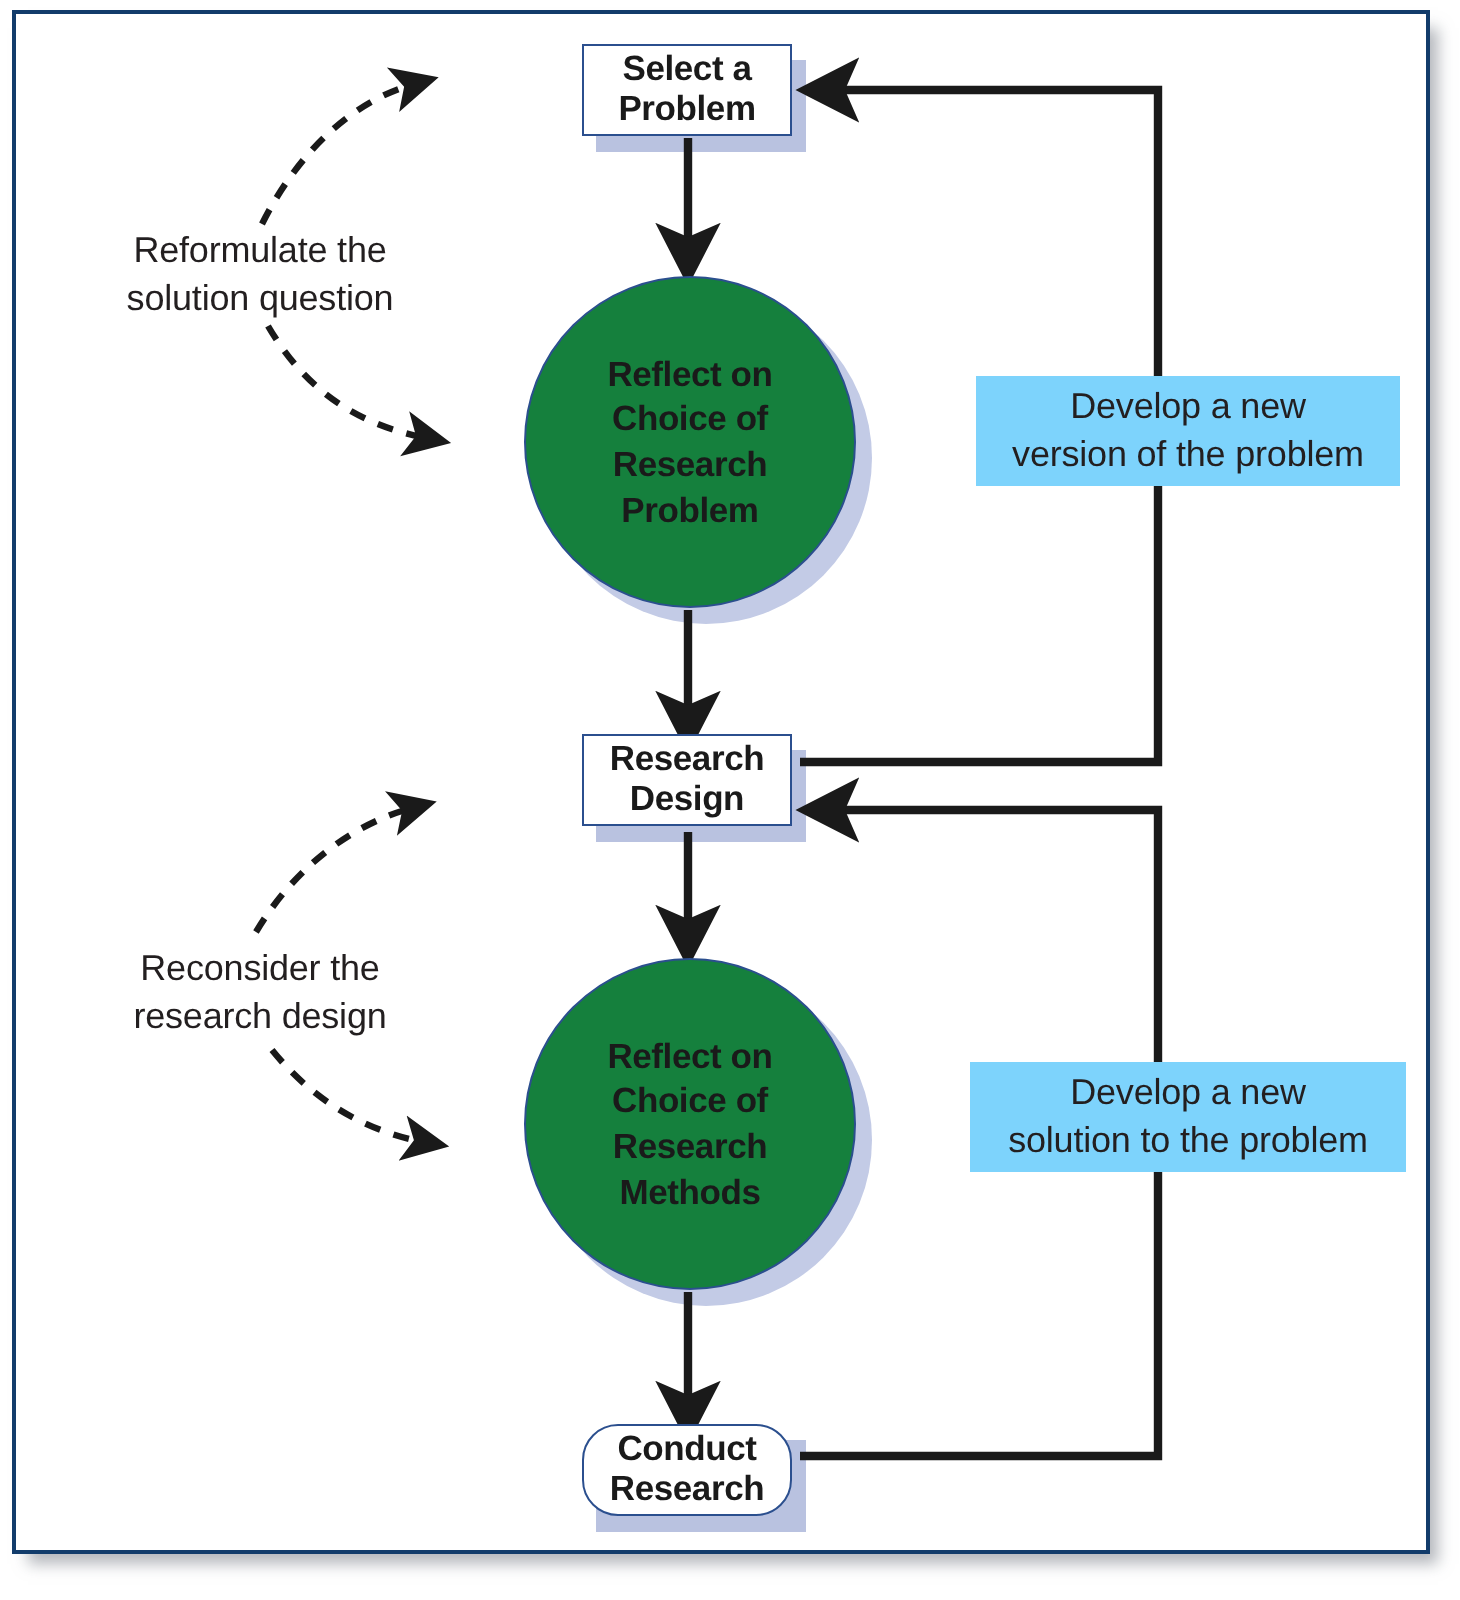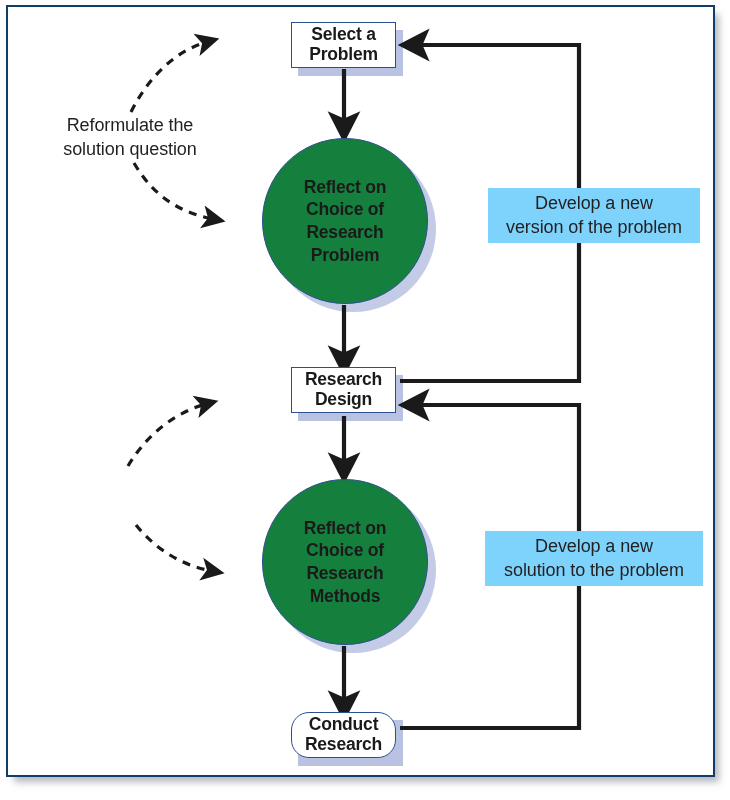--- a/index.html
+++ b/index.html
@@ -192,20 +192,22 @@
     </div>
 
     <div class="node rect-node" style="left:291px; top:712px; width:105px; height:46px;border-radius:18px;">
       <span style="white-space:pre-line;">Conduct
 Research</span>
     </div>
 
     <div class="anno" style="left:25px; top:113px; width:210px; white-space:pre-line;">Reformulate the
 solution question</div>
 
+    <div class="anno" style="left:25px; top:472px; width:210px; white-space:pre-line;">Reconsider the
+research design</div>
 
     <div class="anno-right" style="left:488px; top:188px; width:212px; padding:3px 0; white-space:pre-line;">Develop a new
 version of the problem</div>
 
     <div class="anno-right" style="left:485px; top:531px; width:218px; padding:3px 0; white-space:pre-line;">Develop a new
 solution to the problem</div>
 
   </div>
 </div>
 

